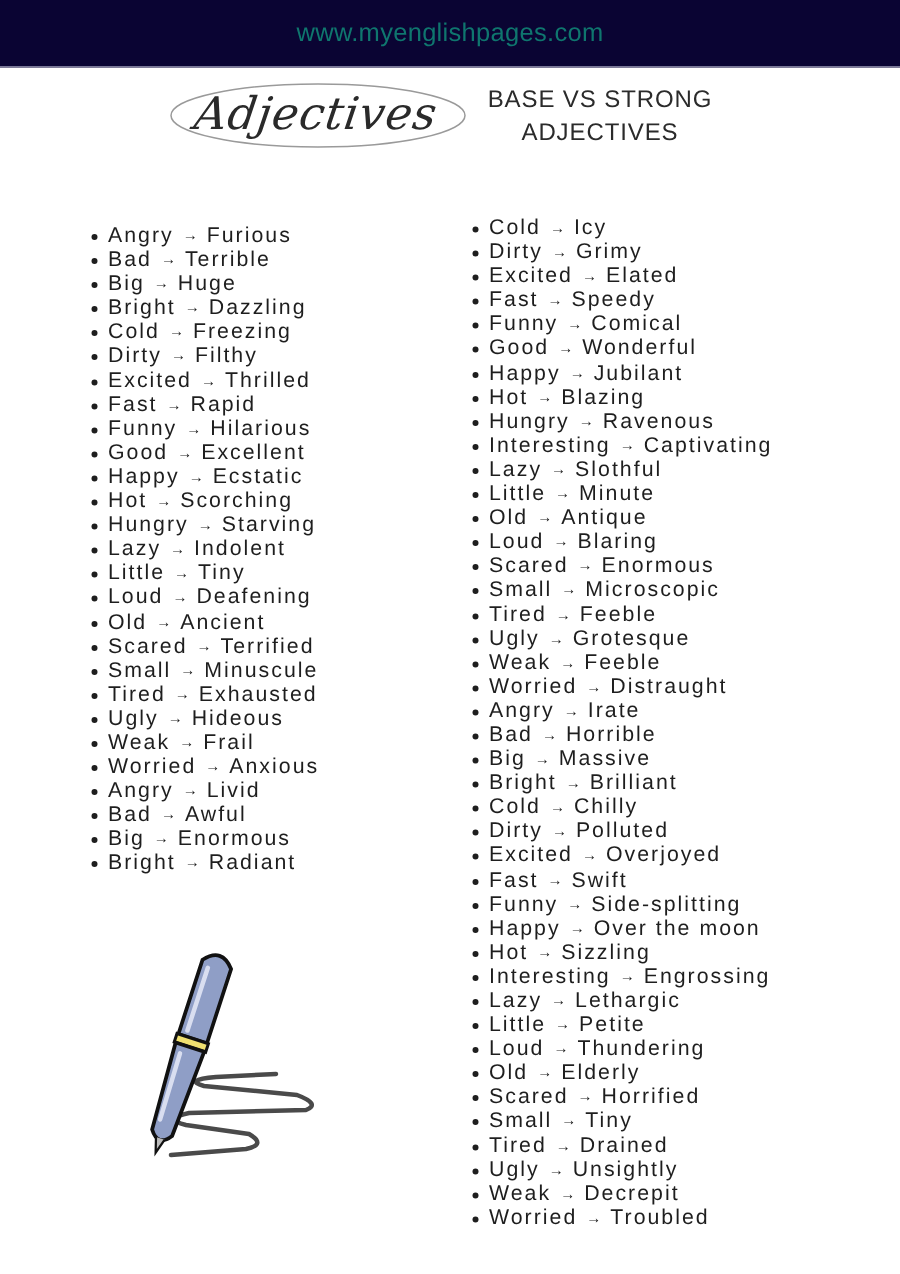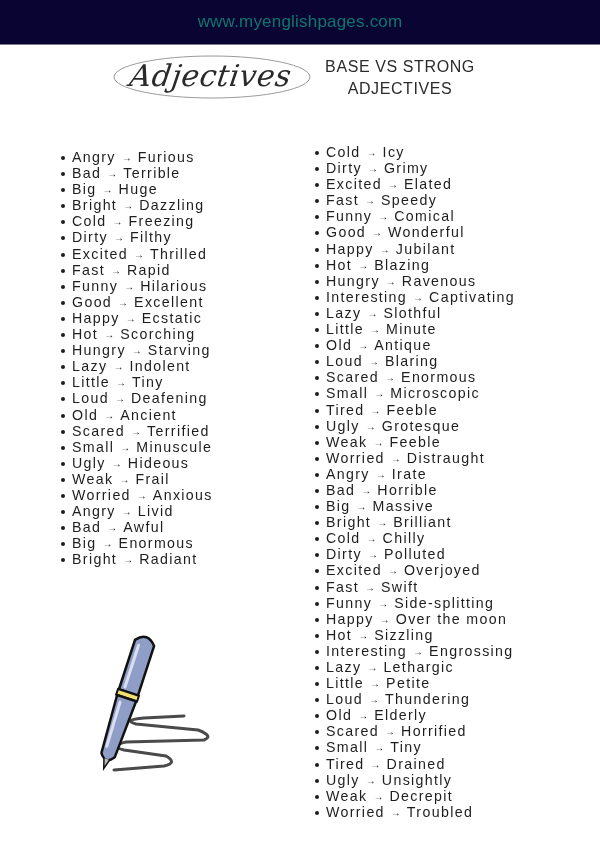--- a/index.html
+++ b/index.html
@@ -78,20 +78,21 @@
     <li><span>Good</span><span class="arrow">→</span><span>Excellent</span></li>
     <li><span>Happy</span><span class="arrow">→</span><span>Ecstatic</span></li>
     <li><span>Hot</span><span class="arrow">→</span><span>Scorching</span></li>
     <li><span>Hungry</span><span class="arrow">→</span><span>Starving</span></li>
     <li><span>Lazy</span><span class="arrow">→</span><span>Indolent</span></li>
     <li><span>Little</span><span class="arrow">→</span><span>Tiny</span></li>
     <li><span>Loud</span><span class="arrow">→</span><span>Deafening</span></li>
     <li><span>Old</span><span class="arrow">→</span><span>Ancient</span></li>
     <li><span>Scared</span><span class="arrow">→</span><span>Terrified</span></li>
     <li><span>Small</span><span class="arrow">→</span><span>Minuscule</span></li>
+    <li><span>Tired</span><span class="arrow">→</span><span>Exhausted</span></li>
     <li><span>Ugly</span><span class="arrow">→</span><span>Hideous</span></li>
     <li><span>Weak</span><span class="arrow">→</span><span>Frail</span></li>
     <li><span>Worried</span><span class="arrow">→</span><span>Anxious</span></li>
     <li><span>Angry</span><span class="arrow">→</span><span>Livid</span></li>
     <li><span>Bad</span><span class="arrow">→</span><span>Awful</span></li>
     <li><span>Big</span><span class="arrow">→</span><span>Enormous</span></li>
     <li><span>Bright</span><span class="arrow">→</span><span>Radiant</span></li>
   </ul>
 <ul class="list" id="right-list">
     <li><span>Cold</span><span class="arrow">→</span><span>Icy</span></li>

